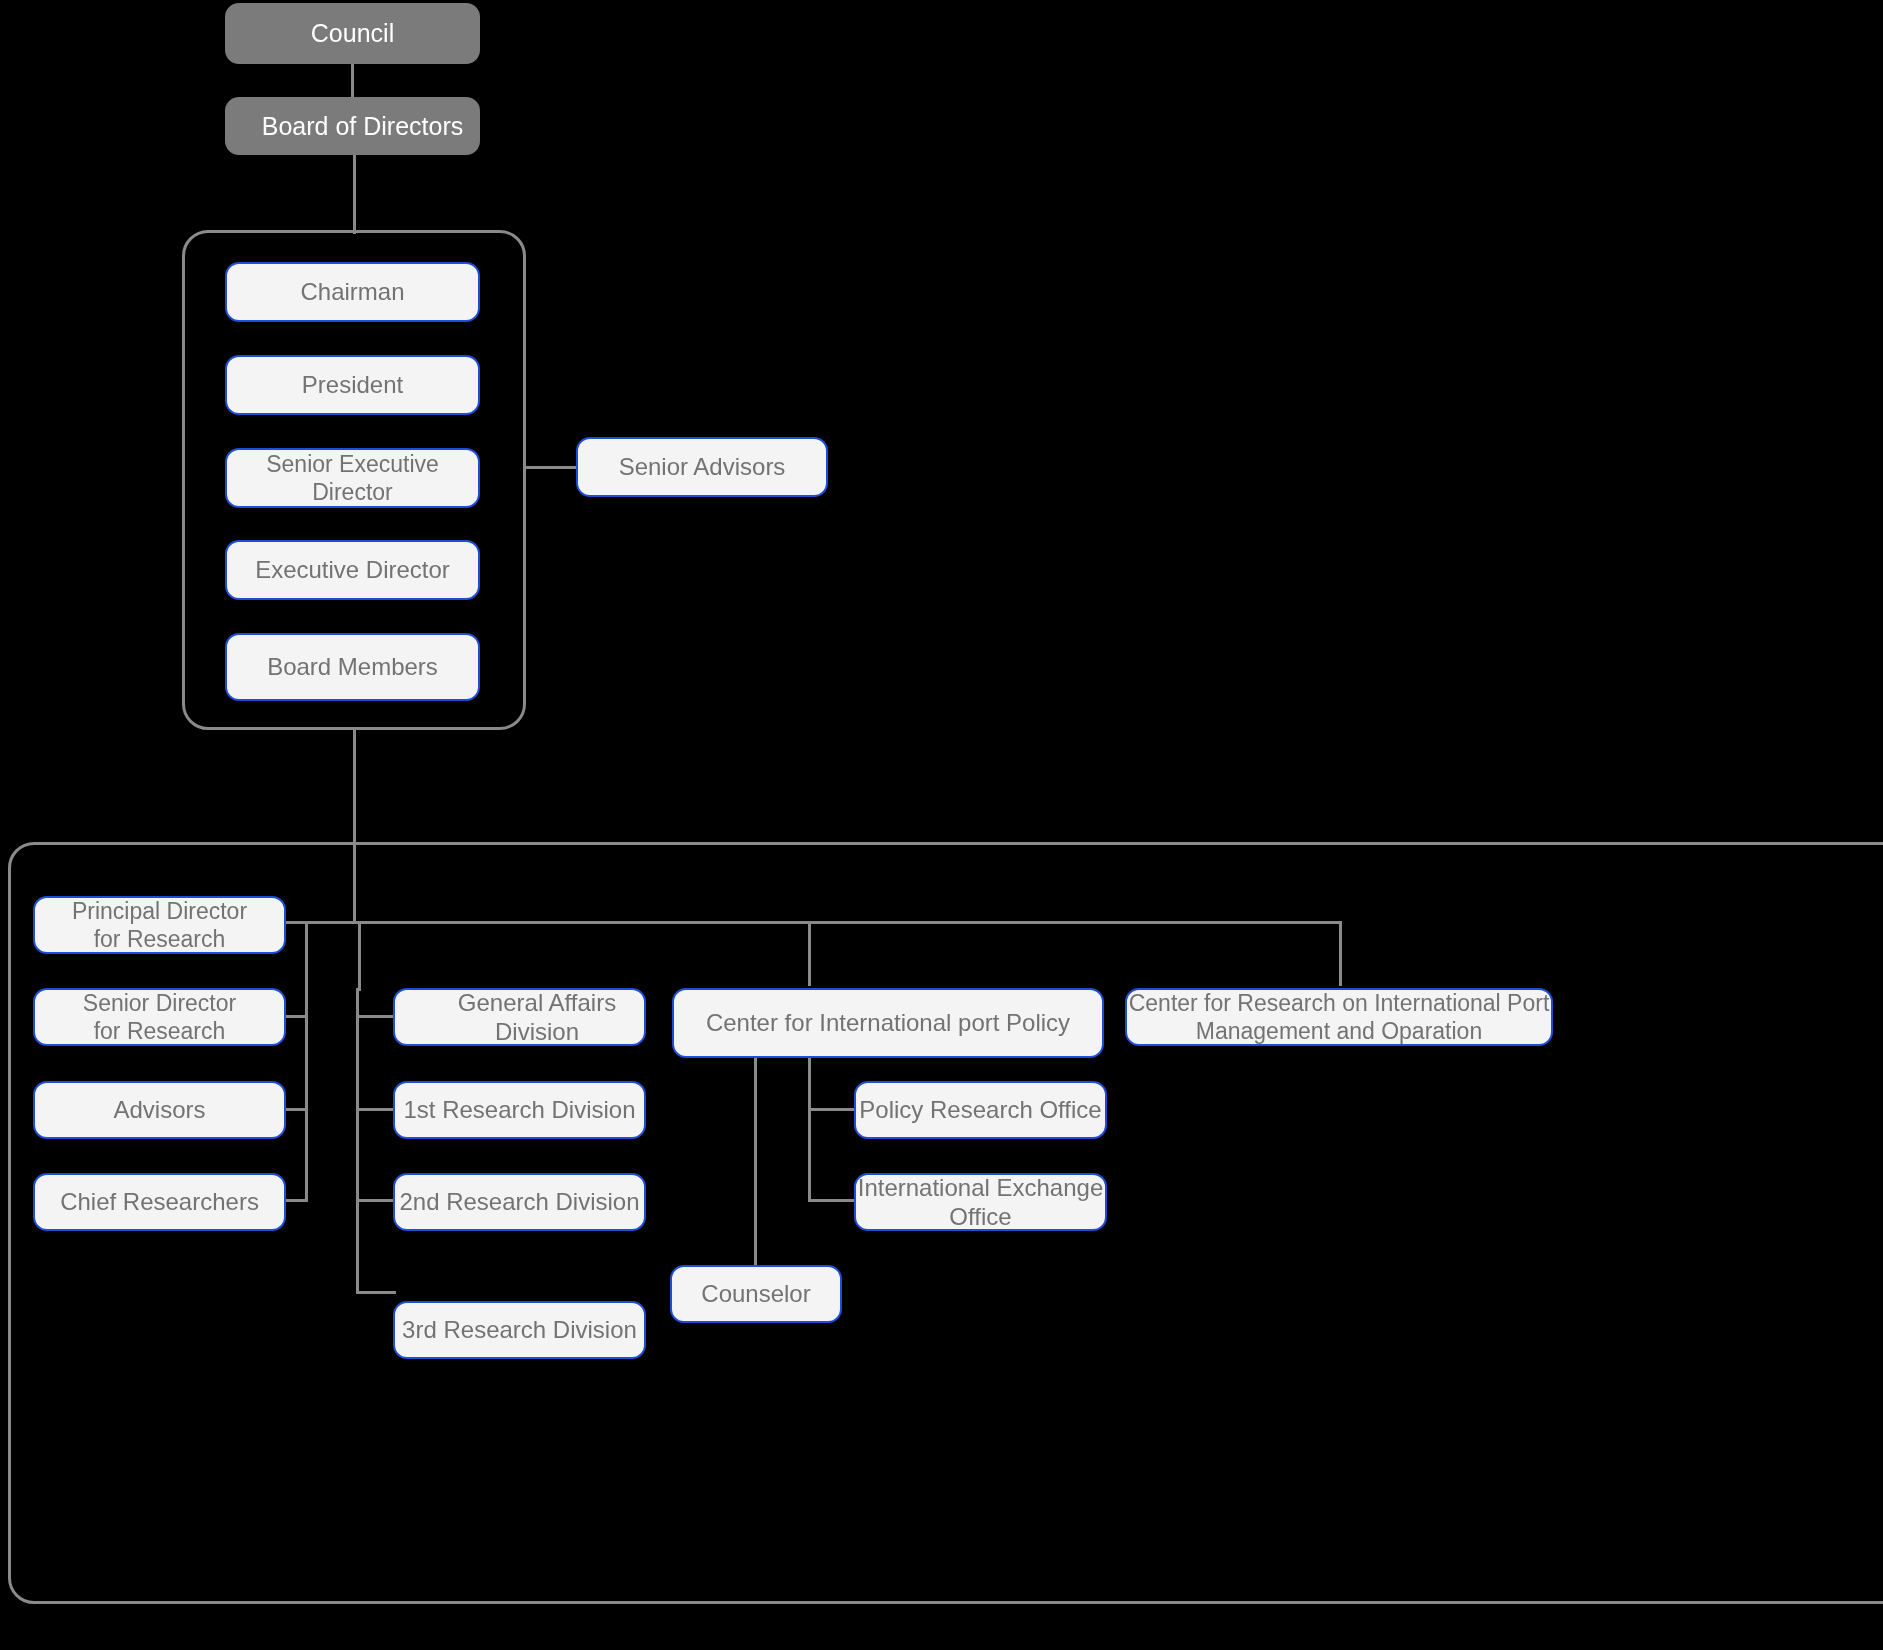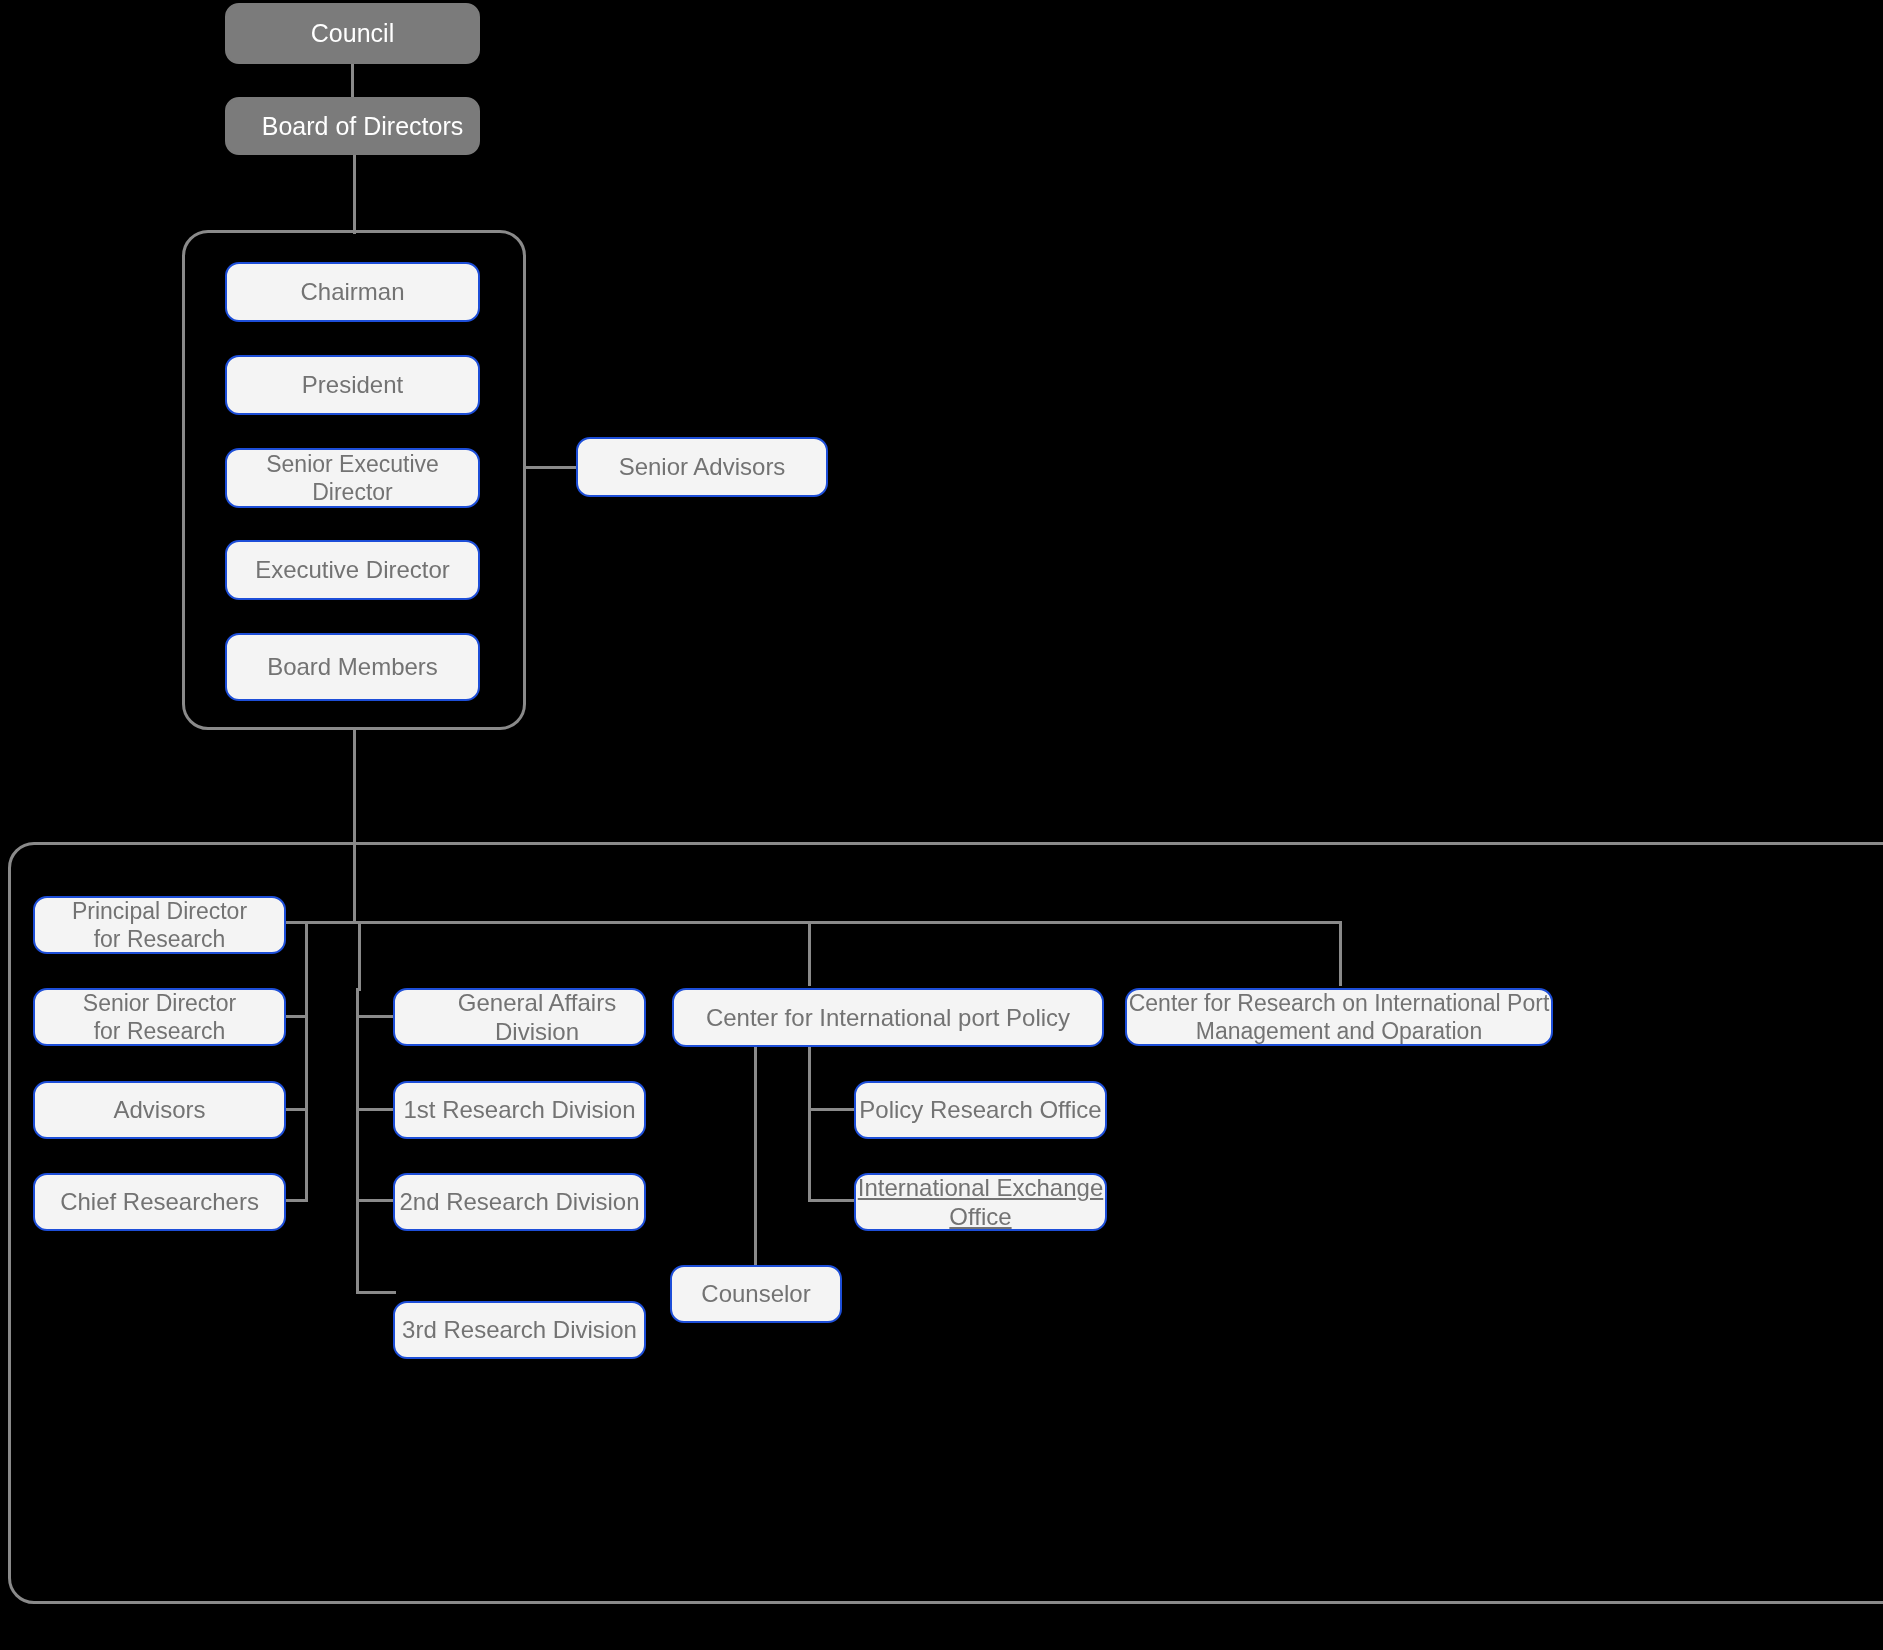--- a/index.html
+++ b/index.html
@@ -157,40 +157,40 @@
   </div>
 
   <div class="node light" style="left:393px; top:1173px; width:253px; height:58px;">
     <span>2nd Research Division</span>
   </div>
 
   <div class="node light" style="left:393px; top:1265px; width:253px; height:58px;margin-top:36px;">
     <span>3rd Research Division</span>
   </div>
 
-  <div class="node light" style="left:672px; top:988px; width:432px; height:59px;">
+  <div class="node light" style="left:672px; top:988px; width:432px; height:70px;">
     <span>Center for International port Policy</span>
   </div>
 
   <div class="edge v" style="left:754px; top:1045px; height:222px;"></div>
 
   <div class="node light" style="left:670px; top:1265px; width:172px; height:58px;">
     <span>Counselor</span>
   </div>
 
   <div class="edge v" style="left:808px; top:1045px; height:155px;"></div>
 
   <div class="edge h" style="left:808px; top:1108px; width:48px;"></div>
   <div class="edge h" style="left:808px; top:1199px; width:48px;"></div>
 
   <div class="node light" style="left:854px; top:1081px; width:253px; height:58px;">
     <span>Policy Research Office</span>
   </div>
 
-  <div class="node light label-2line" style="left:854px; top:1173px; width:253px; height:58px;text-decoration:underline;">
+  <div class="node light label-2line" style="left:854px; top:1173px; width:253px; height:58px;">
     <span>International Exchange
 Office</span>
   </div>
 
   <div class="node light small label-2line" style="left:1125px; top:988px; width:428px; height:58px;">
     <span>Center for Research on International Port
 Management and Oparation</span>
   </div>
 
 </div>

